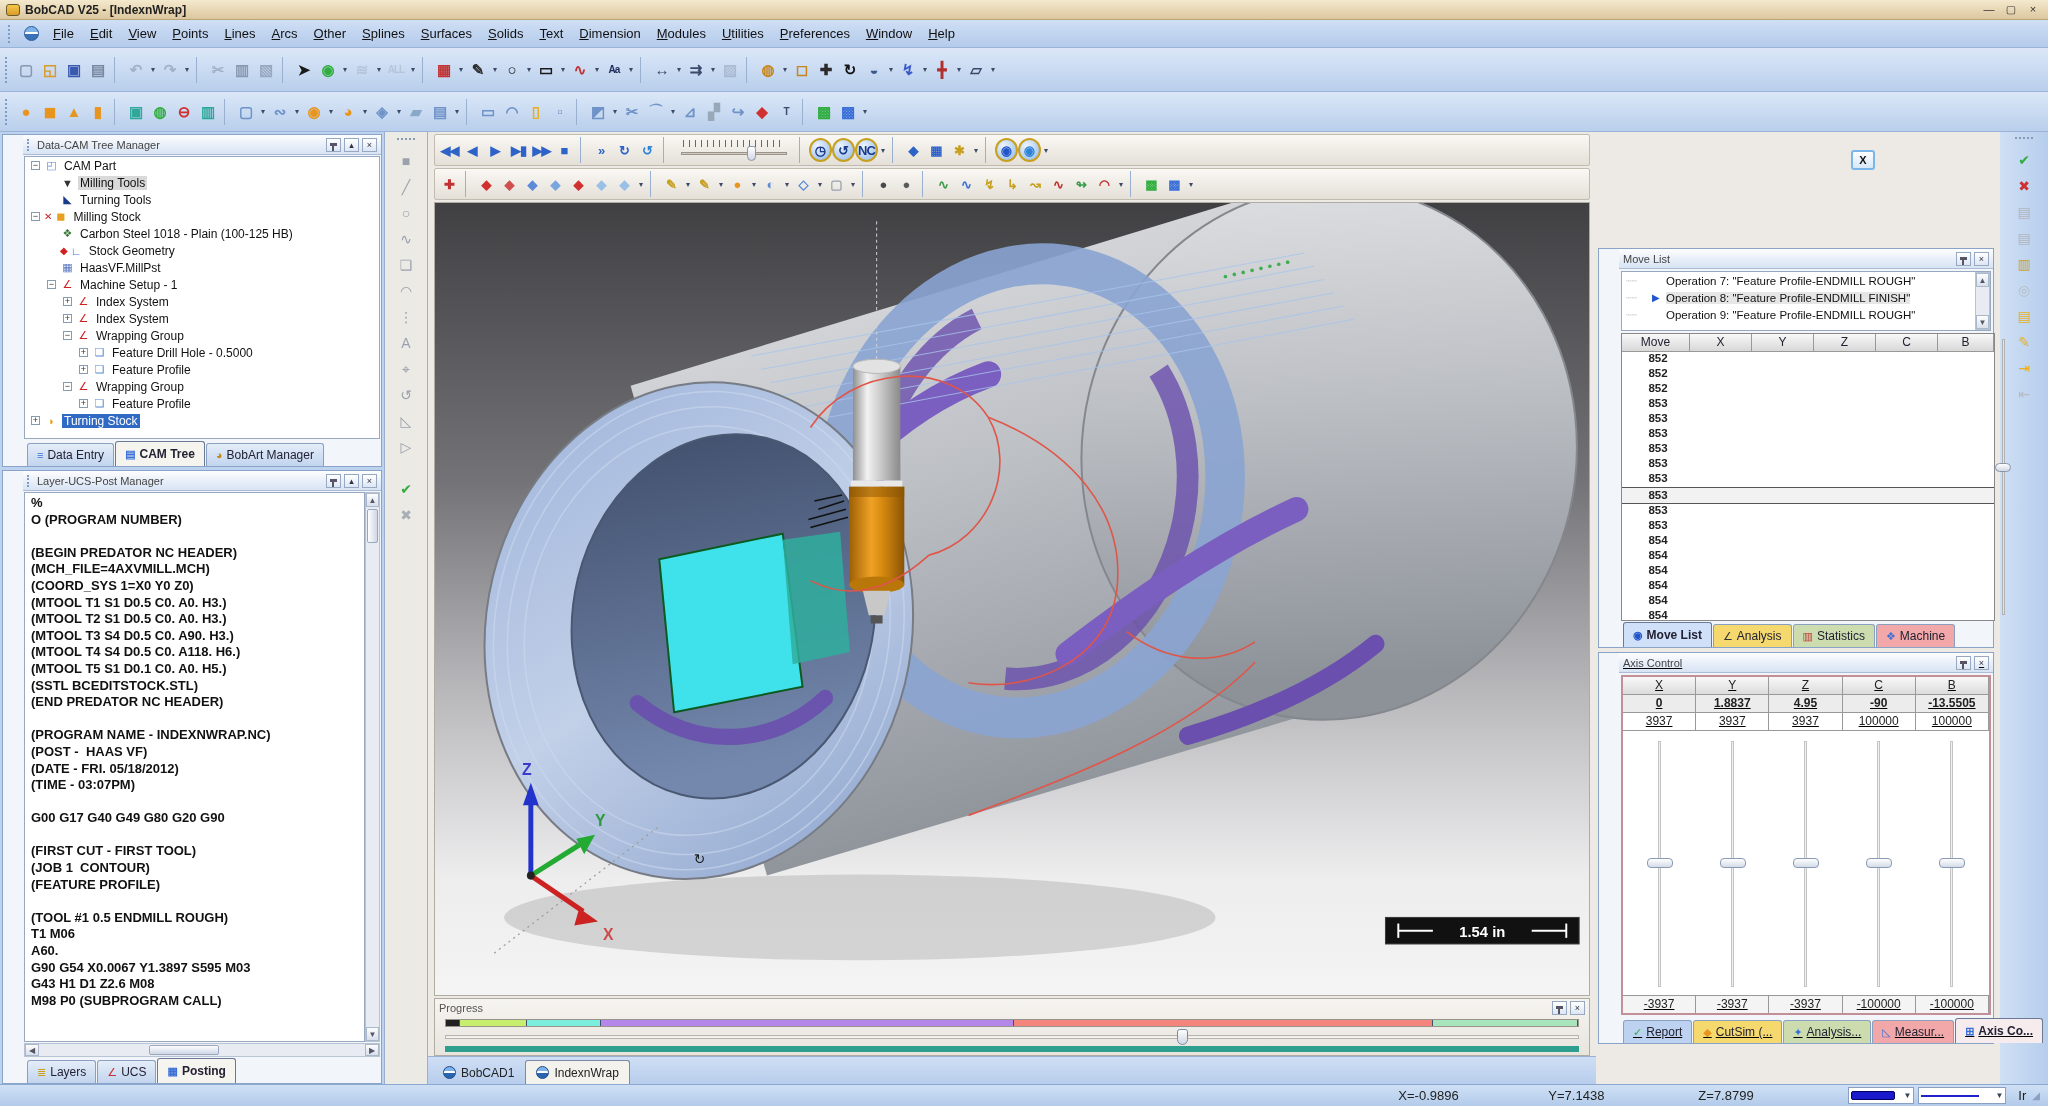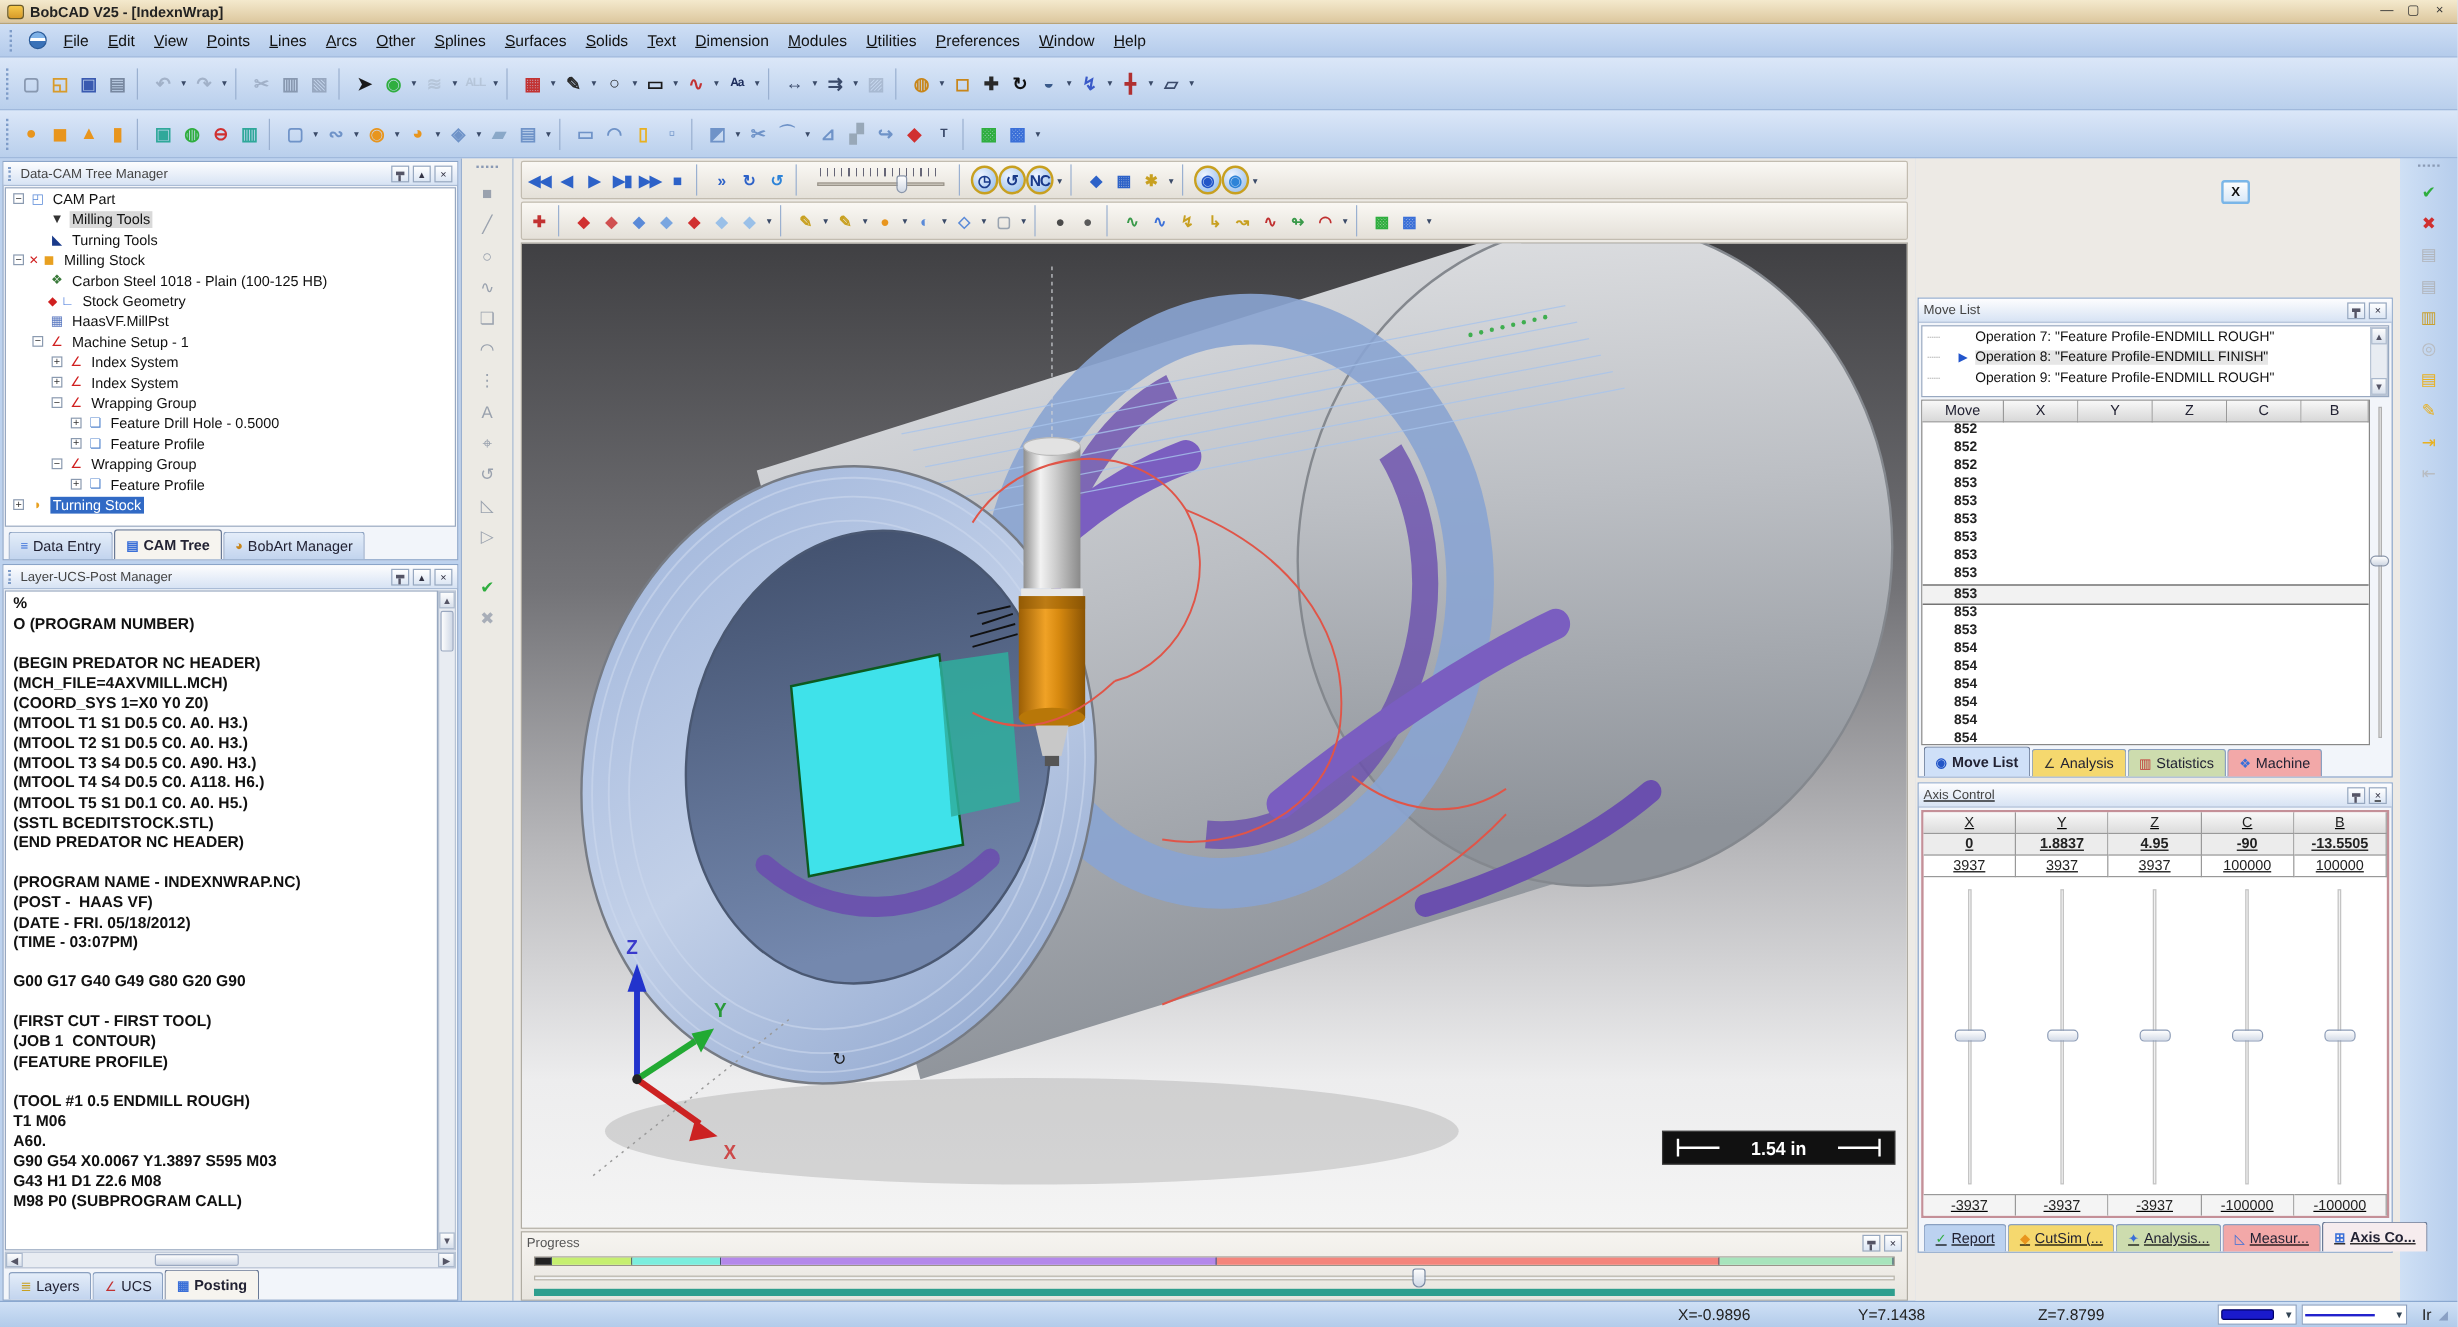--- a/index.html
+++ b/index.html
@@ -31,21 +31,21 @@
 
   
   #main { flex:1; display:flex; min-height:0; }
   #left-col { width:384px; display:flex; flex-direction:column; background:#bdd2ee; padding:2px 2px 0 2px; }
   #left-strip { width:44px; background:#eceae4; border-left:1px solid #9ab0d0; border-right:1px solid #9ab0d0; display:flex; flex-direction:column; align-items:center; padding-top:4px; }
   #center-col { width:1168px; display:flex; flex-direction:column; background:#edeae5; }
   #right-col { width:404px; display:flex; flex-direction:column; background:#edeae5; position:relative; }
   #right-strip { width:48px; background:linear-gradient(90deg,#cfe0f5,#b6cdec); display:flex; flex-direction:column; align-items:center; padding-top:3px; }
 
   
-  .panel { border:1px solid #8aa4c8; background:#f2f5fa; display:flex; flex-direction:column; }
+  .panel { border:1px solid #8aa4c8; background:#f2f5fa; display:flex; flex-direction:column;padding-left:20px; }
   .panel-title { height:20px; background:linear-gradient(#fdfdfe,#d7e3f4); border-bottom:1px solid #aabcd6; display:flex; align-items:center; padding:0 4px; }
   .ptgrip { width:5px; height:12px; border-left:2px dotted #7e9cc8; margin-right:5px; }
   .panel-title .pt-label { font-size:11px; color:#444; }
   .pt-btns { margin-left:auto; display:flex; gap:3px; }
   .pt-btn { width:15px; height:14px; border:1px solid #97a8c0; background:linear-gradient(#fff,#dce6f4); font-size:9px; line-height:12px; text-align:center; color:#334; cursor:default; }
   .pin-shape { display:inline-block; width:7px; height:3px; background:#556; position:relative; top:-2px; }
   .pin-shape::after { content:""; position:absolute; left:2px; top:3px; width:2px; height:5px; background:#556; }
 
   
   .tabrow { display:flex; align-items:flex-end; gap:1px; padding:2px 2px 0 4px; background:transparent; height:26px; }
@@ -727,20 +727,30 @@
             <span class="pseg" style="width: 37%; background: rgb(244, 133, 124);"></span>
             <span class="pseg" style="width: 12.8%; background: rgb(168, 228, 188);"></span>
           </div>
         <div id="progress-slider">
           <div class="track"></div>
           <div class="thumb" id="pg-thumb" style="left: calc(65% - 5px);"></div>
         </div>
         <div id="progress-bar2" style="background: rgb(46, 158, 142);"></div>
       </div>
 
+      <div id="doctabs">
+          <span class="dtab">
+            <span class="globe"></span>
+            <span>BobCAD1</span>
+          </span>
+          <span class="dtab active">
+            <span class="globe"></span>
+            <span>IndexnWrap</span>
+          </span>
+        </div>
     </div>
 
     <div id="right-col">
       <div id="right-top-gap">
         <div id="vp-close-btn">X</div>
       </div>
 
       <div id="move-panel" class="panel">
         <div class="panel-title">
           <span class="pt-label">Move List</span>

